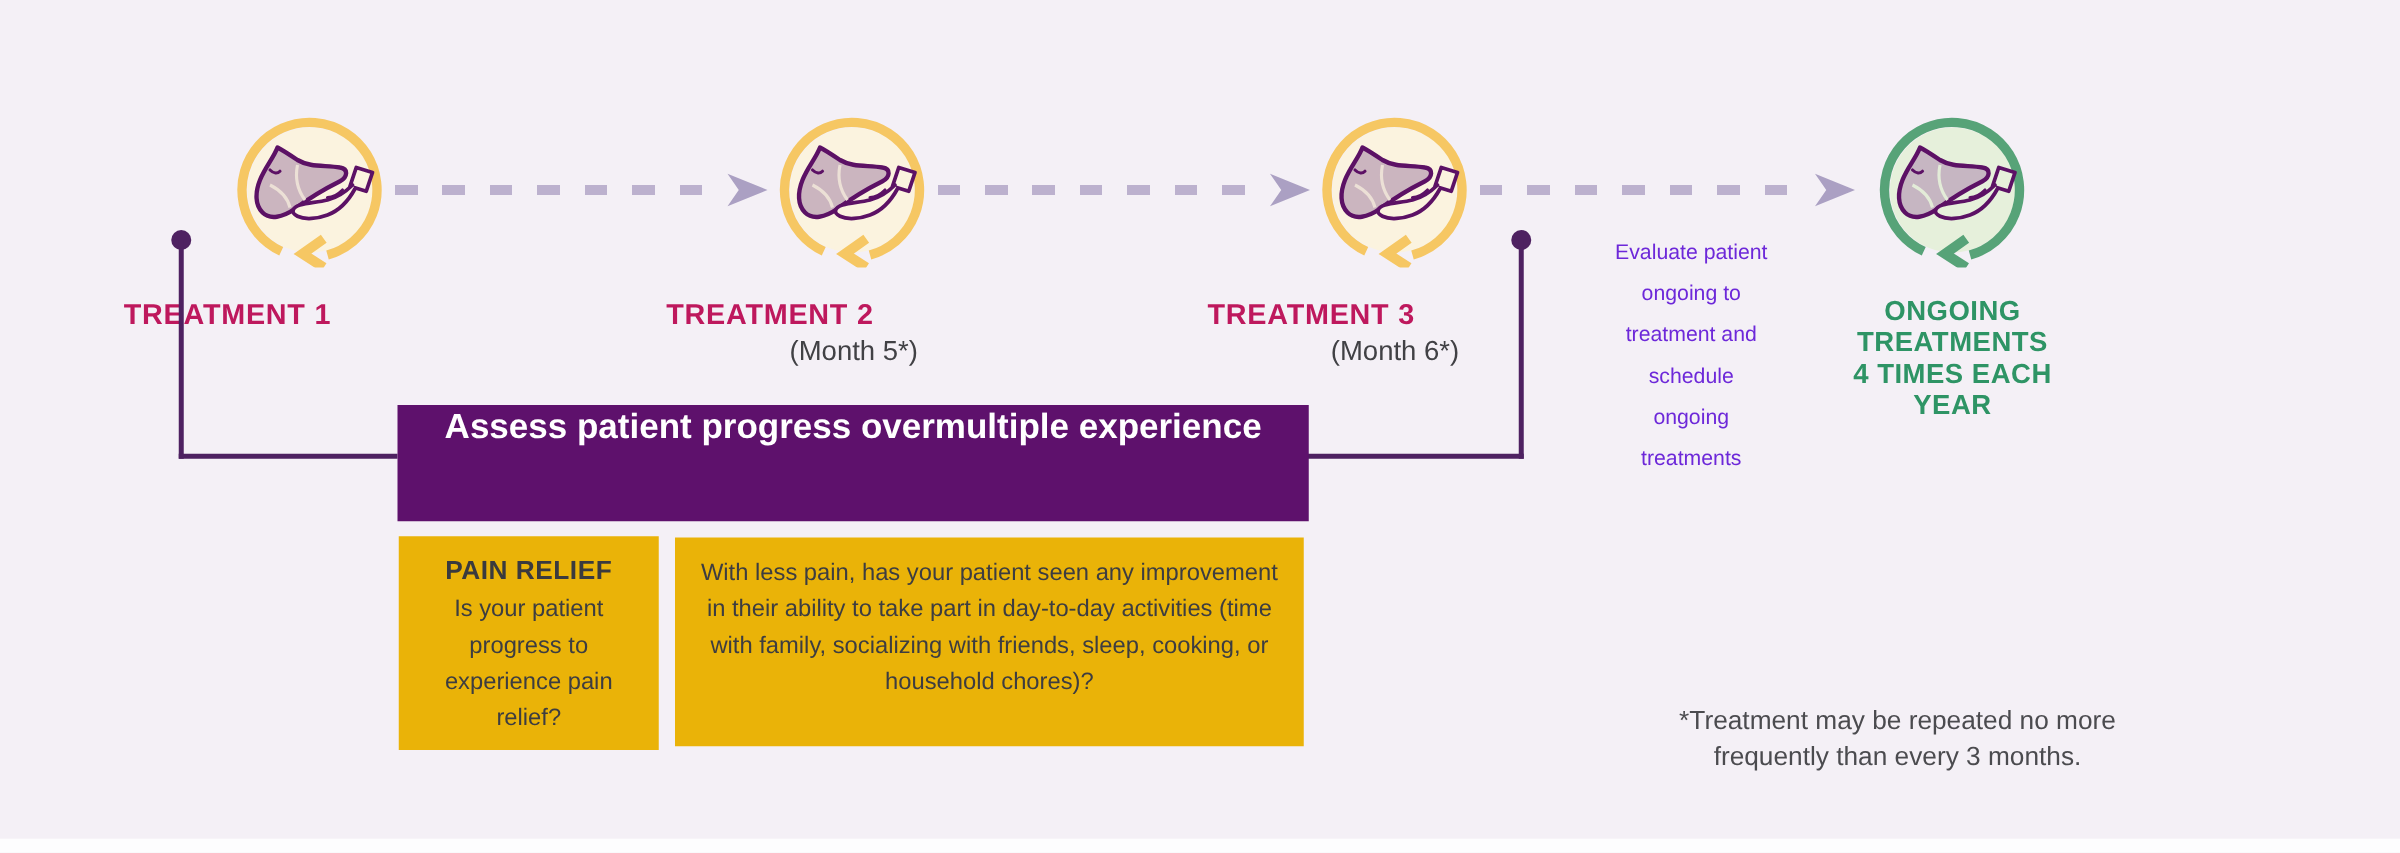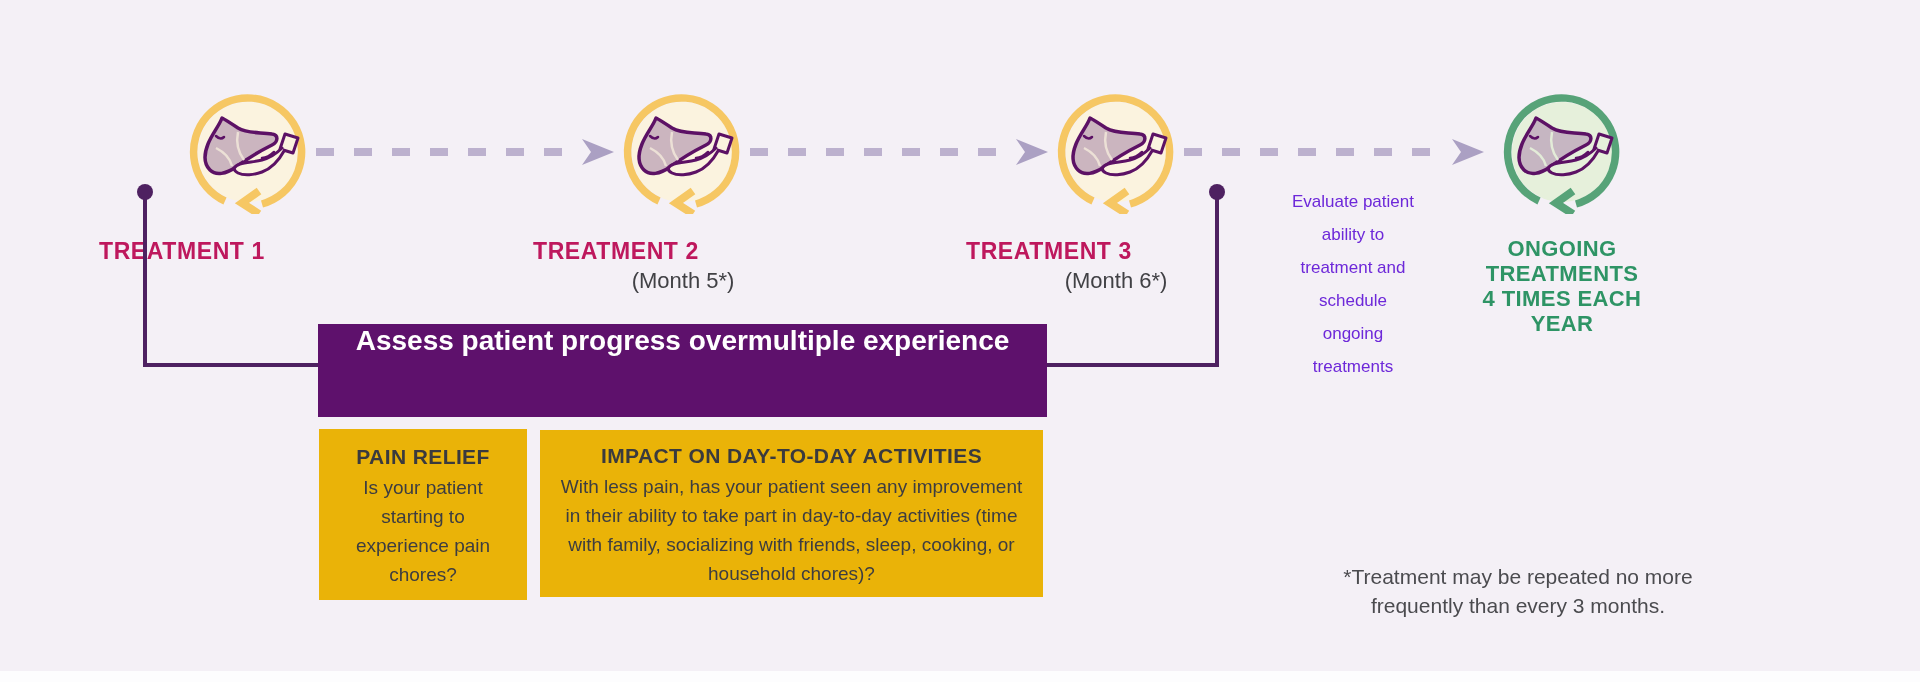--- a/index.html
+++ b/index.html
@@ -125,21 +125,21 @@
 
   <div class="abs ongoing-label" style="left:1437px;top:236px">
     <div>ONGOING</div>
     <div>TREATMENTS</div>
     <div>4 TIMES EACH</div>
     <div>YEAR</div>
   </div>
 
   <div class="abs eval-note" style="left:1235px;top:185px">
     <div>Evaluate patient</div>
-    <div>ability to</div>
+    <div>ongoing to</div>
     <div>treatment and</div>
     <div>schedule</div>
     <div>ongoing</div>
     <div>treatments</div>
   </div>
 
   <div class="abs bracket-dot" style="left:137px;top:184px"></div>
   <div class="abs bracket-line" style="left:143px;top:192px;width:4px;height:175px"></div>
   <div class="abs bracket-line" style="left:143px;top:363px;width:175px;height:4px"></div>
 
@@ -147,23 +147,22 @@
   <div class="abs bracket-line" style="left:1215px;top:192px;width:4px;height:175px"></div>
   <div class="abs bracket-line" style="left:1045px;top:363px;width:174px;height:4px"></div>
 
   <div class="abs banner" style="left:318px;top:324px">
     <div>Assess patient progress over</div>
     <div>multiple experience</div>
   </div>
 
   <div class="abs card" style="left:319px;top:429px;width:208px;height:171px">
     <div class="card-title">PAIN RELIEF</div>
-    <div class="card-body">Is your patient starting to experience pain chores?</div>
+    <div class="card-body">Is your patient progress to experience pain relief?</div>
   </div>
   <div class="abs card" style="left:540px;top:430px;width:503px;height:167px;padding-top:14px">
-    <div class="card-title">IMPACT ON DAY-TO-DAY ACTIVITIES</div>
     <div class="card-body">With less pain, has your patient seen any improvement in their ability to take part in day-to-day activities (time with family, socializing with friends, sleep, cooking, or household chores)?</div>
   </div>
 
   <div class="abs footnote" style="left:1303px;top:562px">*Treatment may be repeated no more frequently than every 3 months.</div>
 
   <div class="abs bottom-strip" style="left:0;top:671px;width:1920px;height:11px"></div>
 </div>
 
 </body></html>

